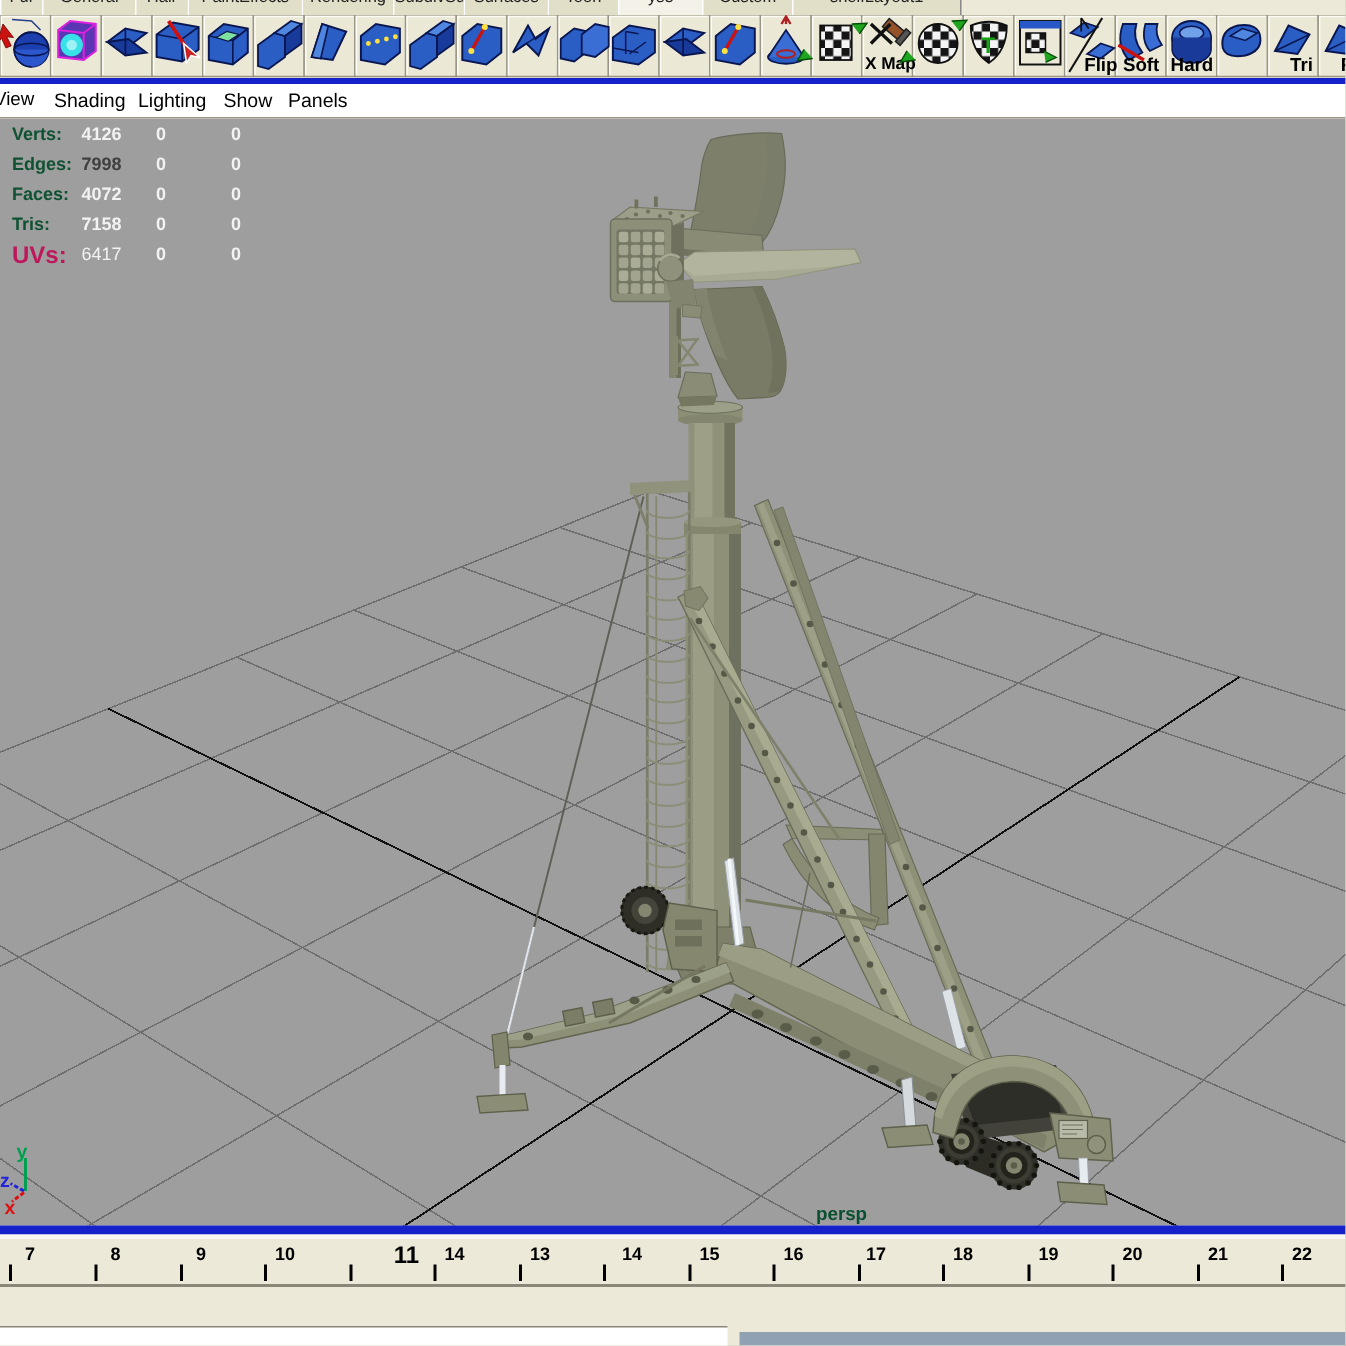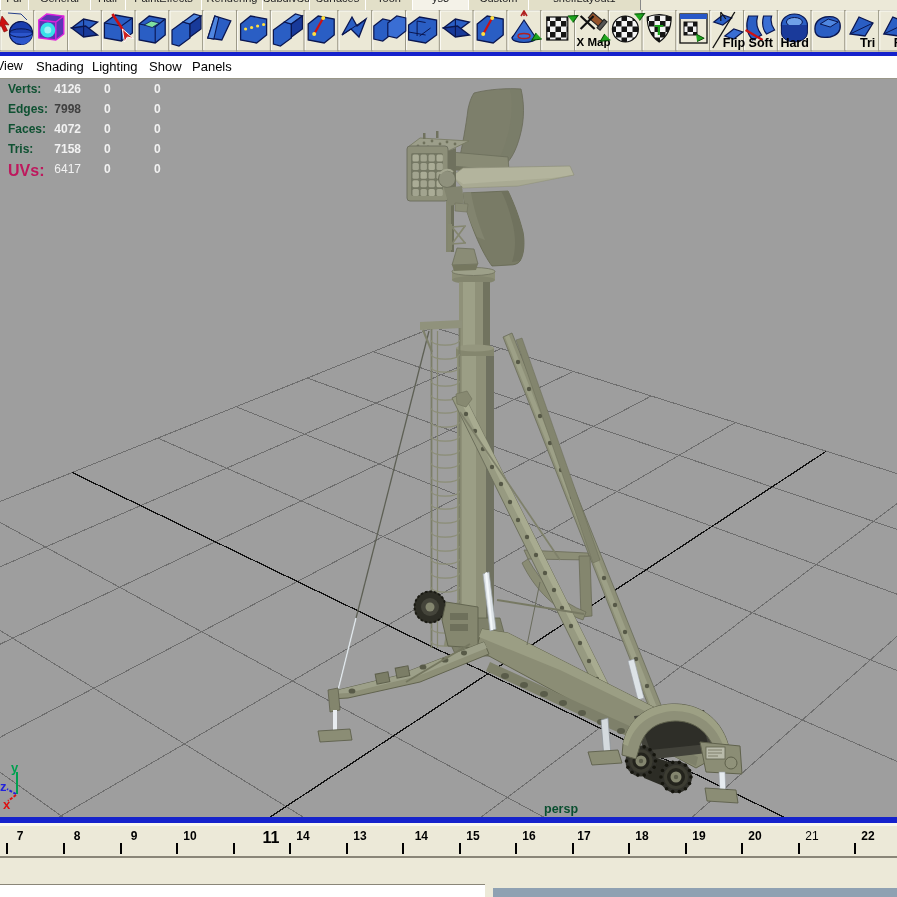--- a/index.html
+++ b/index.html
@@ -508,21 +508,21 @@
       <div class="abs" style="left:517px;top:3px;width:24px;text-align:center;font-size:12px;font-weight:bold;color:#000;">16</div>
       <div class="abs" style="left:515px;top:17px;width:2px;height:11px;background:#000;"></div>
       <div class="abs" style="left:572px;top:3px;width:24px;text-align:center;font-size:12px;font-weight:bold;color:#000;">17</div>
       <div class="abs" style="left:572px;top:17px;width:2px;height:11px;background:#000;"></div>
       <div class="abs" style="left:630px;top:3px;width:24px;text-align:center;font-size:12px;font-weight:bold;color:#000;">18</div>
       <div class="abs" style="left:628px;top:17px;width:2px;height:11px;background:#000;"></div>
       <div class="abs" style="left:687px;top:3px;width:24px;text-align:center;font-size:12px;font-weight:bold;color:#000;">19</div>
       <div class="abs" style="left:685px;top:17px;width:2px;height:11px;background:#000;"></div>
       <div class="abs" style="left:743px;top:3px;width:24px;text-align:center;font-size:12px;font-weight:bold;color:#000;">20</div>
       <div class="abs" style="left:741px;top:17px;width:2px;height:11px;background:#000;"></div>
-      <div class="abs" style="left:800px;top:3px;width:24px;text-align:center;font-size:12px;font-weight:normal;color:#000;">21</div>
+      <div class="abs" style="left:800px;top:3px;width:24px;text-align:center;font-size:12px;font-weight:bold;color:#000;">21</div>
       <div class="abs" style="left:798px;top:17px;width:2px;height:11px;background:#000;"></div>
       <div class="abs" style="left:856px;top:3px;width:24px;text-align:center;font-size:12px;font-weight:bold;color:#000;">22</div>
       <div class="abs" style="left:854px;top:17px;width:2px;height:11px;background:#000;"></div>
     </div>
     <div class="abs" style="left:0;top:881px;width:897px;height:16px;background:#ece9d8;">
       <div class="abs" style="left:0px;top:3px;width:485px;height:13px;background:#ffffff;border-top:1px solid #8a8678;"></div>
       <div class="abs" style="left:493px;top:7px;width:404px;height:9px;background:#8fa1b2;"></div>
     </div>
   </div>
 </body></html>

